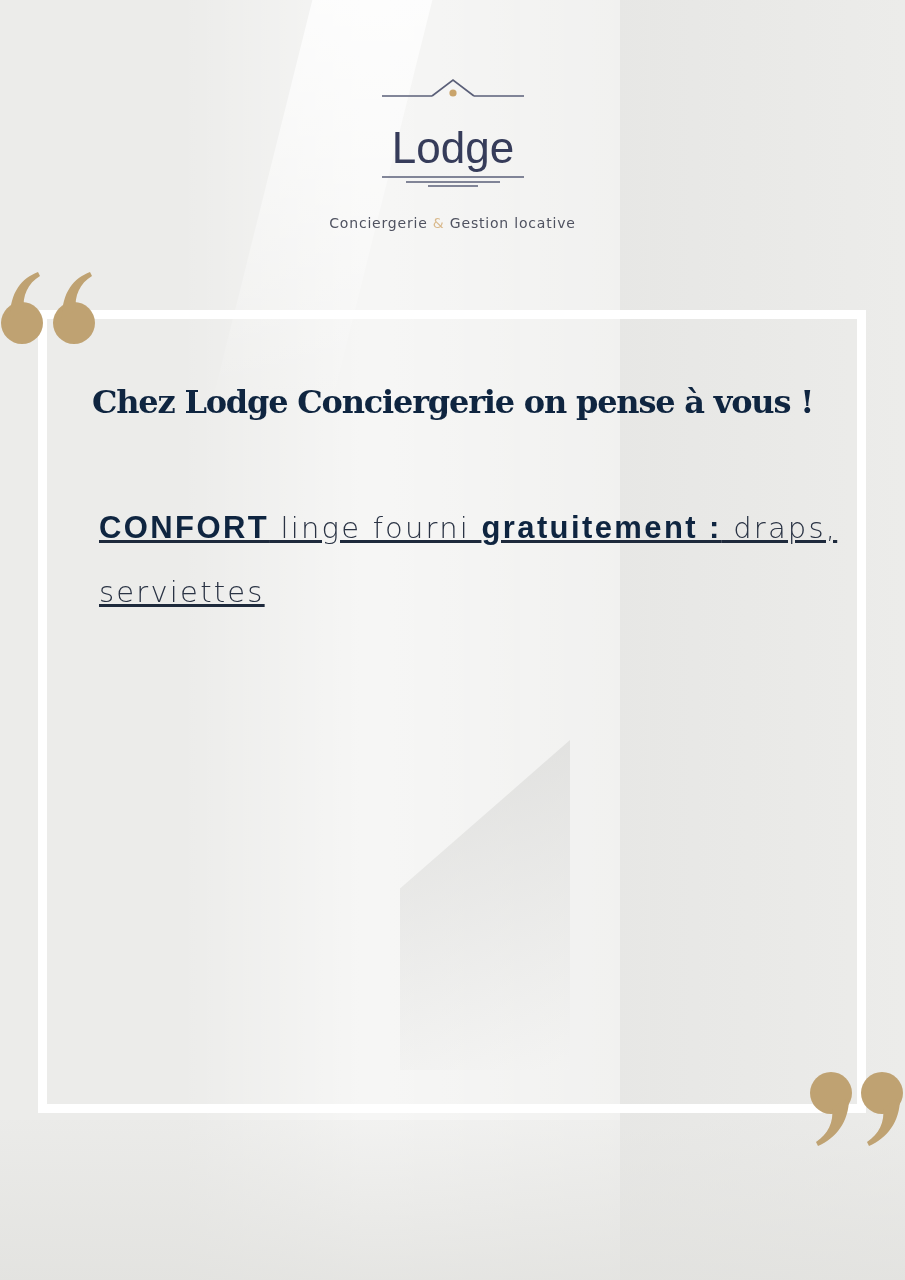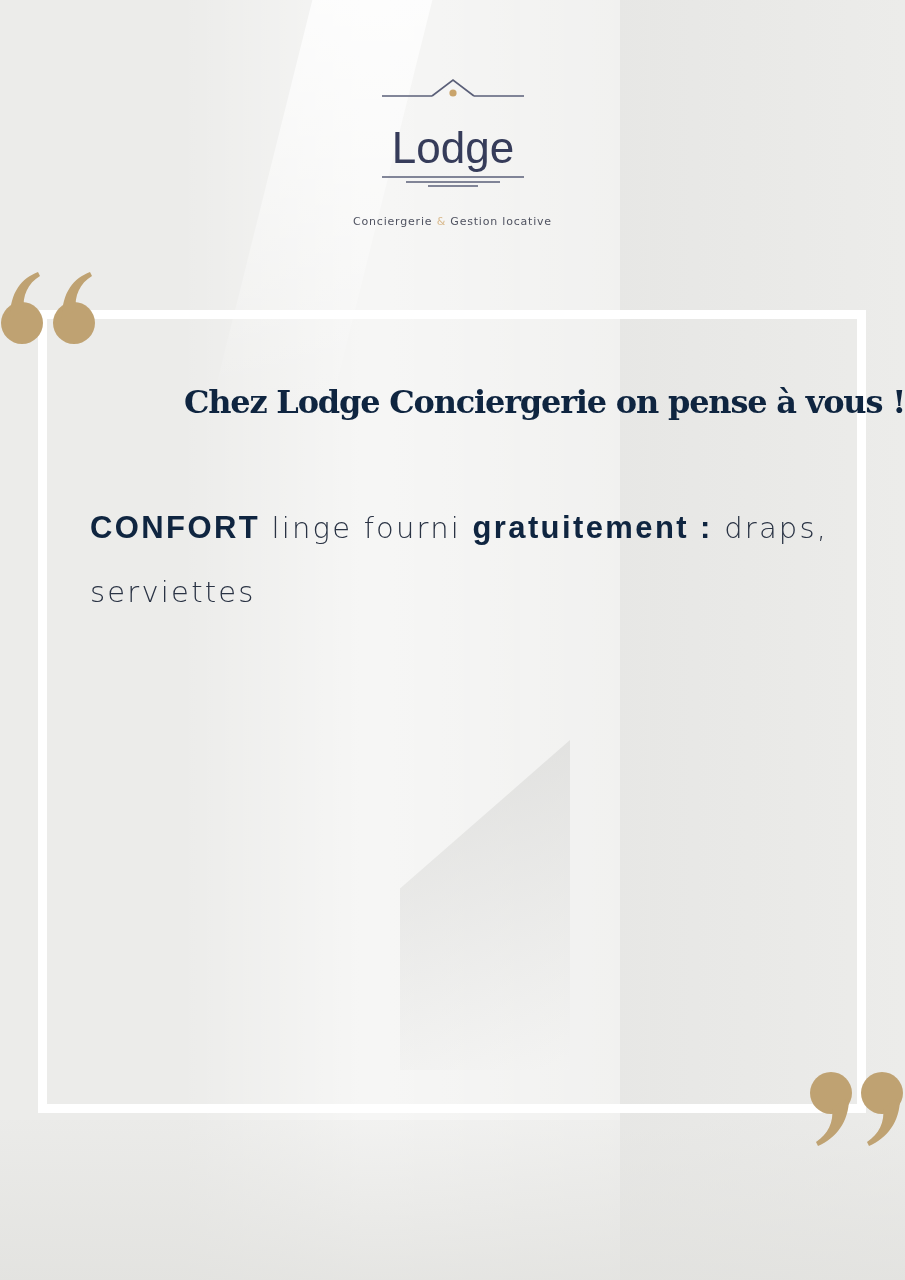--- a/index.html
+++ b/index.html
@@ -24,42 +24,42 @@
           background: linear-gradient(180deg, rgba(232,232,230,0.3), rgba(225,225,222,0.8)); }
 
   .logo { position: absolute; left: 380px; top: 78px; width: 146px; height: 110px; }
   .logo-word {
     position: absolute; left: 0; right: 0; top: 24px; text-align: center;
     font-family: Liberation Sans, sans-serif; font-size: 44px; color: #363c5a;
     letter-spacing: 0px; line-height: 60px; font-weight: normal; margin-top: 16px;
   }
   .tagline {
     position: absolute; left: 0; width: 905px; top: 215px; text-align: center;
-    font-family: "DejaVu Sans", sans-serif; font-size: 11px; color: #4f5260;
+    font-family: "DejaVu Sans", sans-serif; font-size: 14px; color: #4f5260;
     letter-spacing: 0.8px;
   }
   .tagline .amp { color: #d9b98c; }
 
   .frame {
     position: absolute; left: 38px; top: 310px; width: 810px; height: 785px;
     border: 9px solid #ffffff;
   }
 
   .quote-open { position: absolute; left: 0; top: 270px; width: 100px; height: 78px; }
   .quote-close { position: absolute; left: 806px; top: 1070px; width: 99px; height: 78px; }
 
   .headline {
-    position: absolute; left: 0; width: 905px; top: 383px; text-align: right;
+    position: absolute; left: 0; width: 905px; top: 383px; text-align: center;
     font-family: "DejaVu Serif", serif; font-weight: bold; font-size: 32px;
     color: #0f2540; letter-spacing: -1.2px;
   }
 
   .features { position: absolute; left: 90px; top: 496px; width: 760px; }
-  .feature { margin: 0 0 50px 0; font-size: 30px; line-height: 64px; color: #1e2a3c;
-             letter-spacing: 2.2px; }
+  .feature { margin: 0 0 50px 9px; font-size: 30px; line-height: 64px; color: #1e2a3c;
+             letter-spacing: 2.2px; text-decoration: underline; }
   .feature .light { font-family: "DejaVu Sans", sans-serif; font-weight: 200; color: #2a3344; font-size: 29px; }
   .feature .bold { font-family: "Liberation Sans", sans-serif; font-weight: bold; color: #0f2540; font-size: 31px; letter-spacing: 2.4px; }
 </style>
 </head>
 <body>
 
 <div class="bg-layer">
   <div class="bg-shape bg-a"></div>
   <div class="bg-shape bg-b"></div>
   <div class="bg-shape bg-d"></div>

